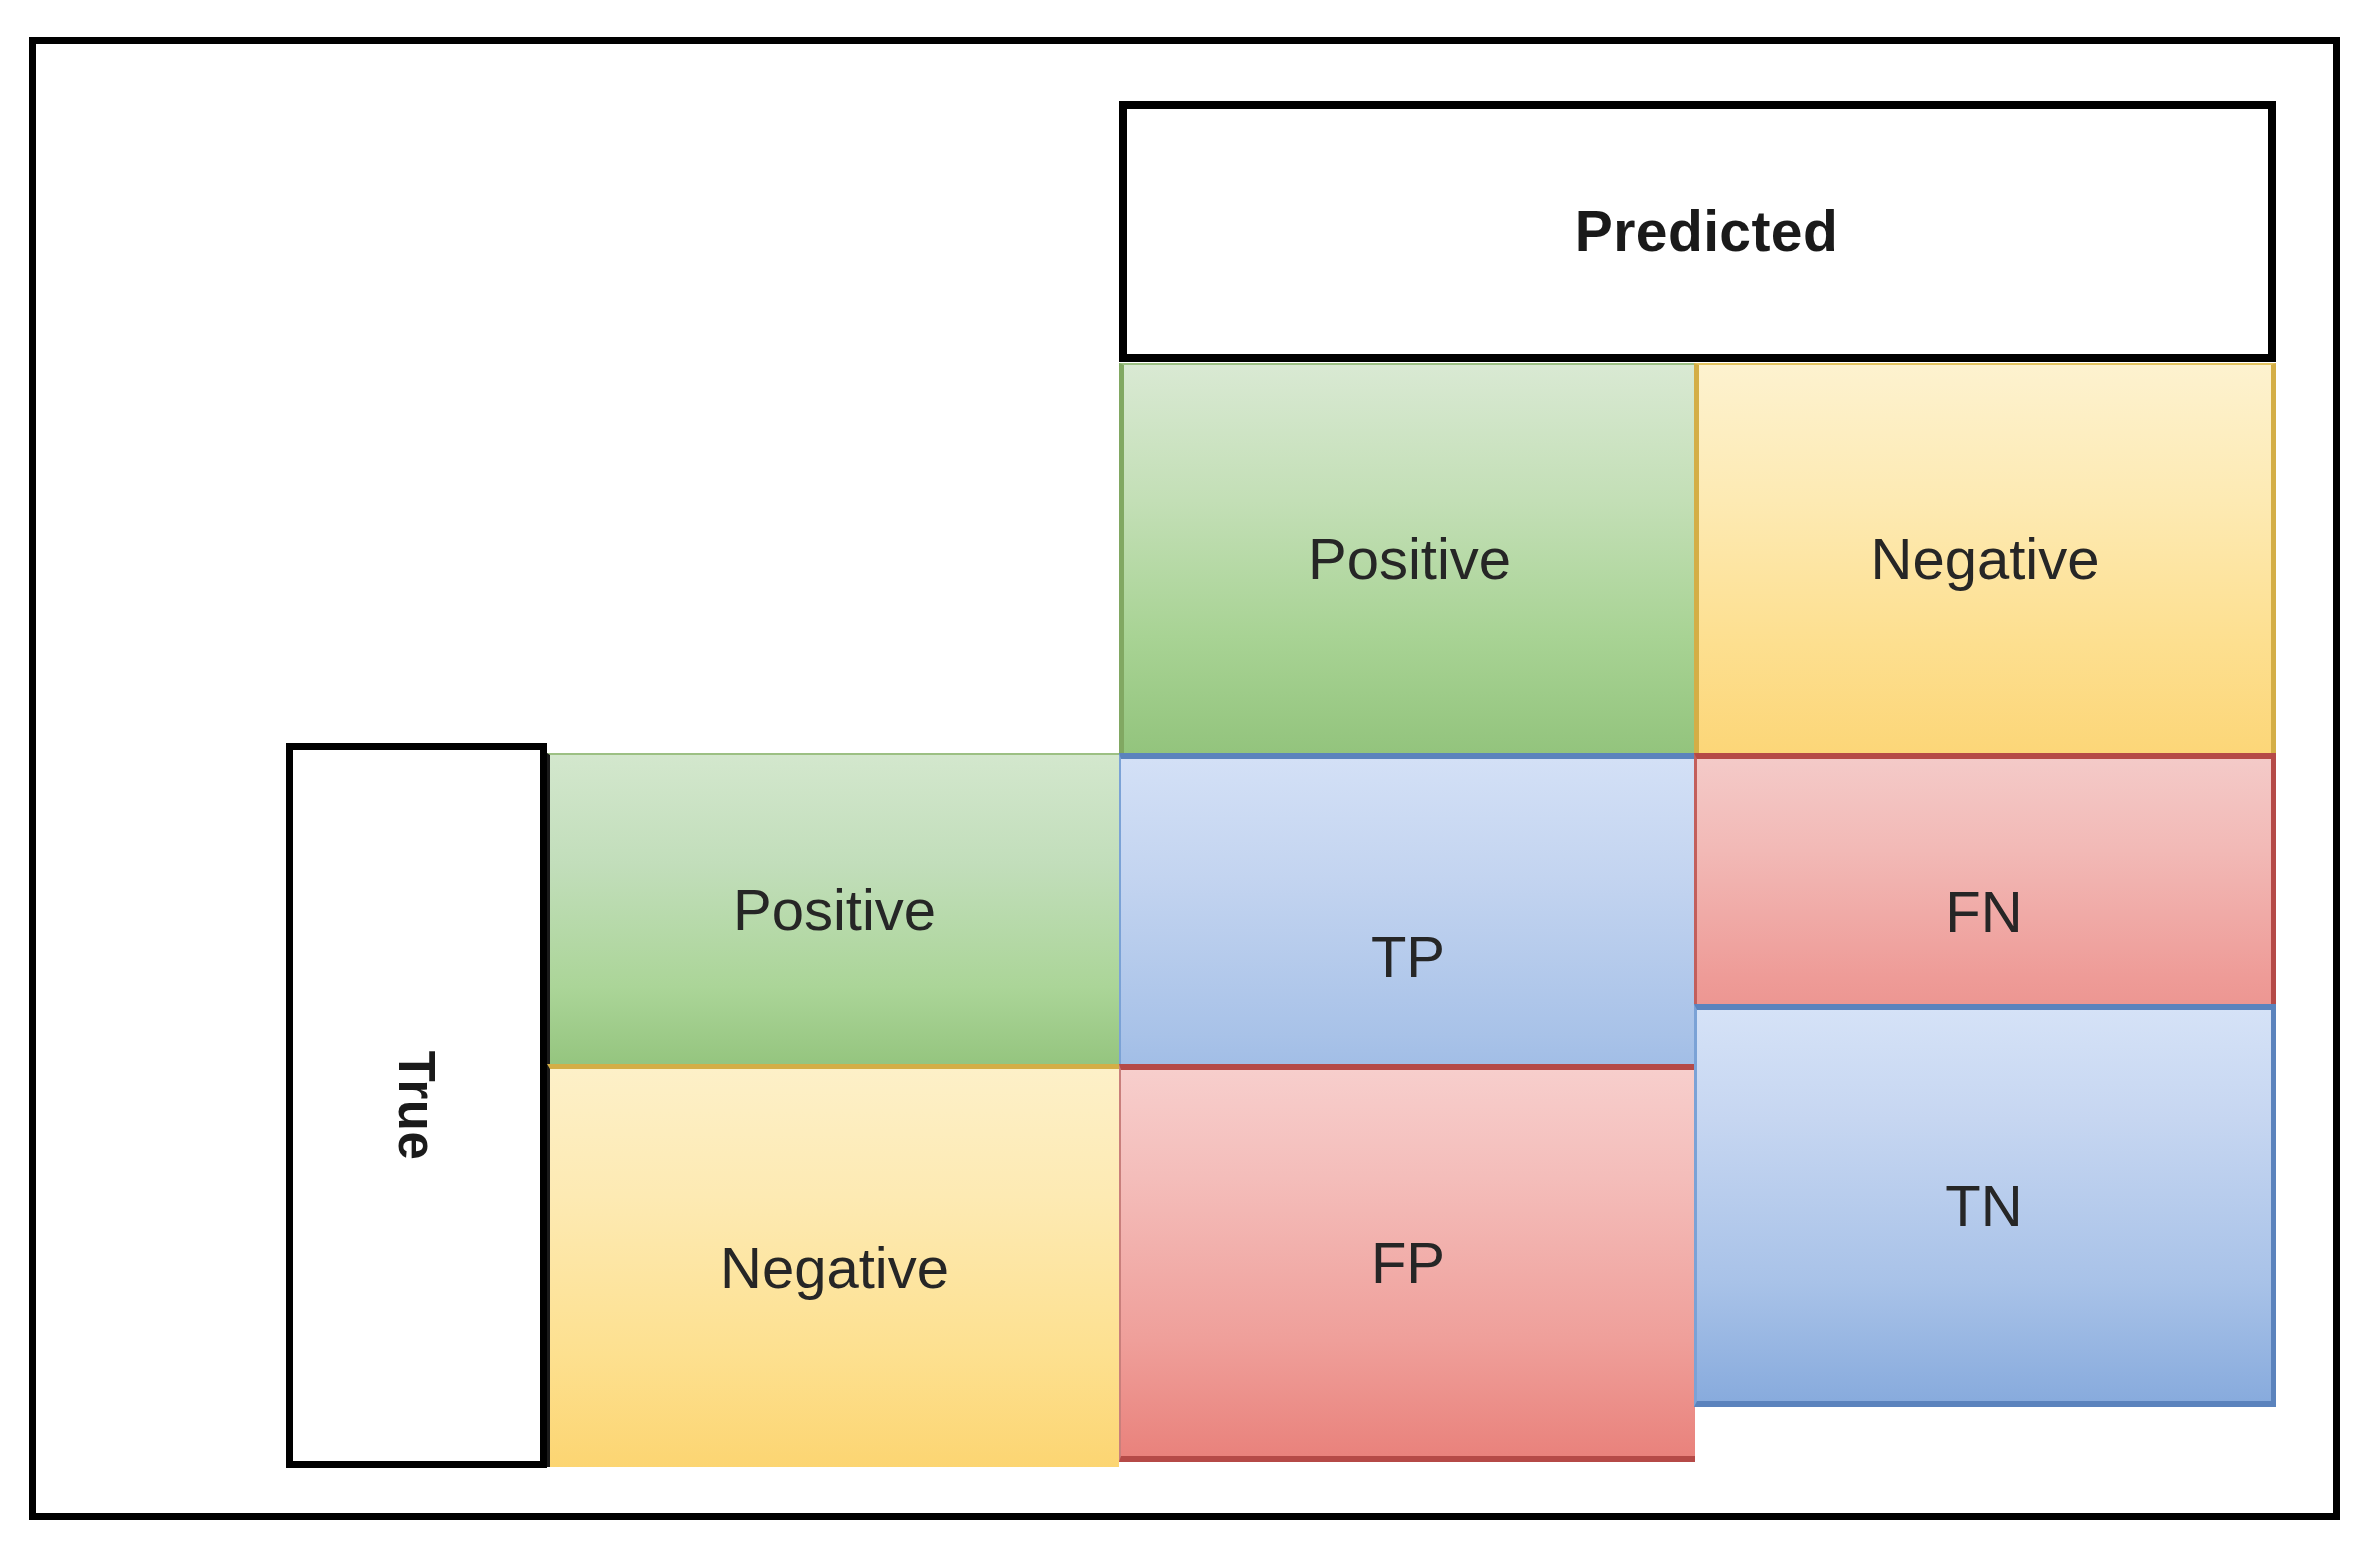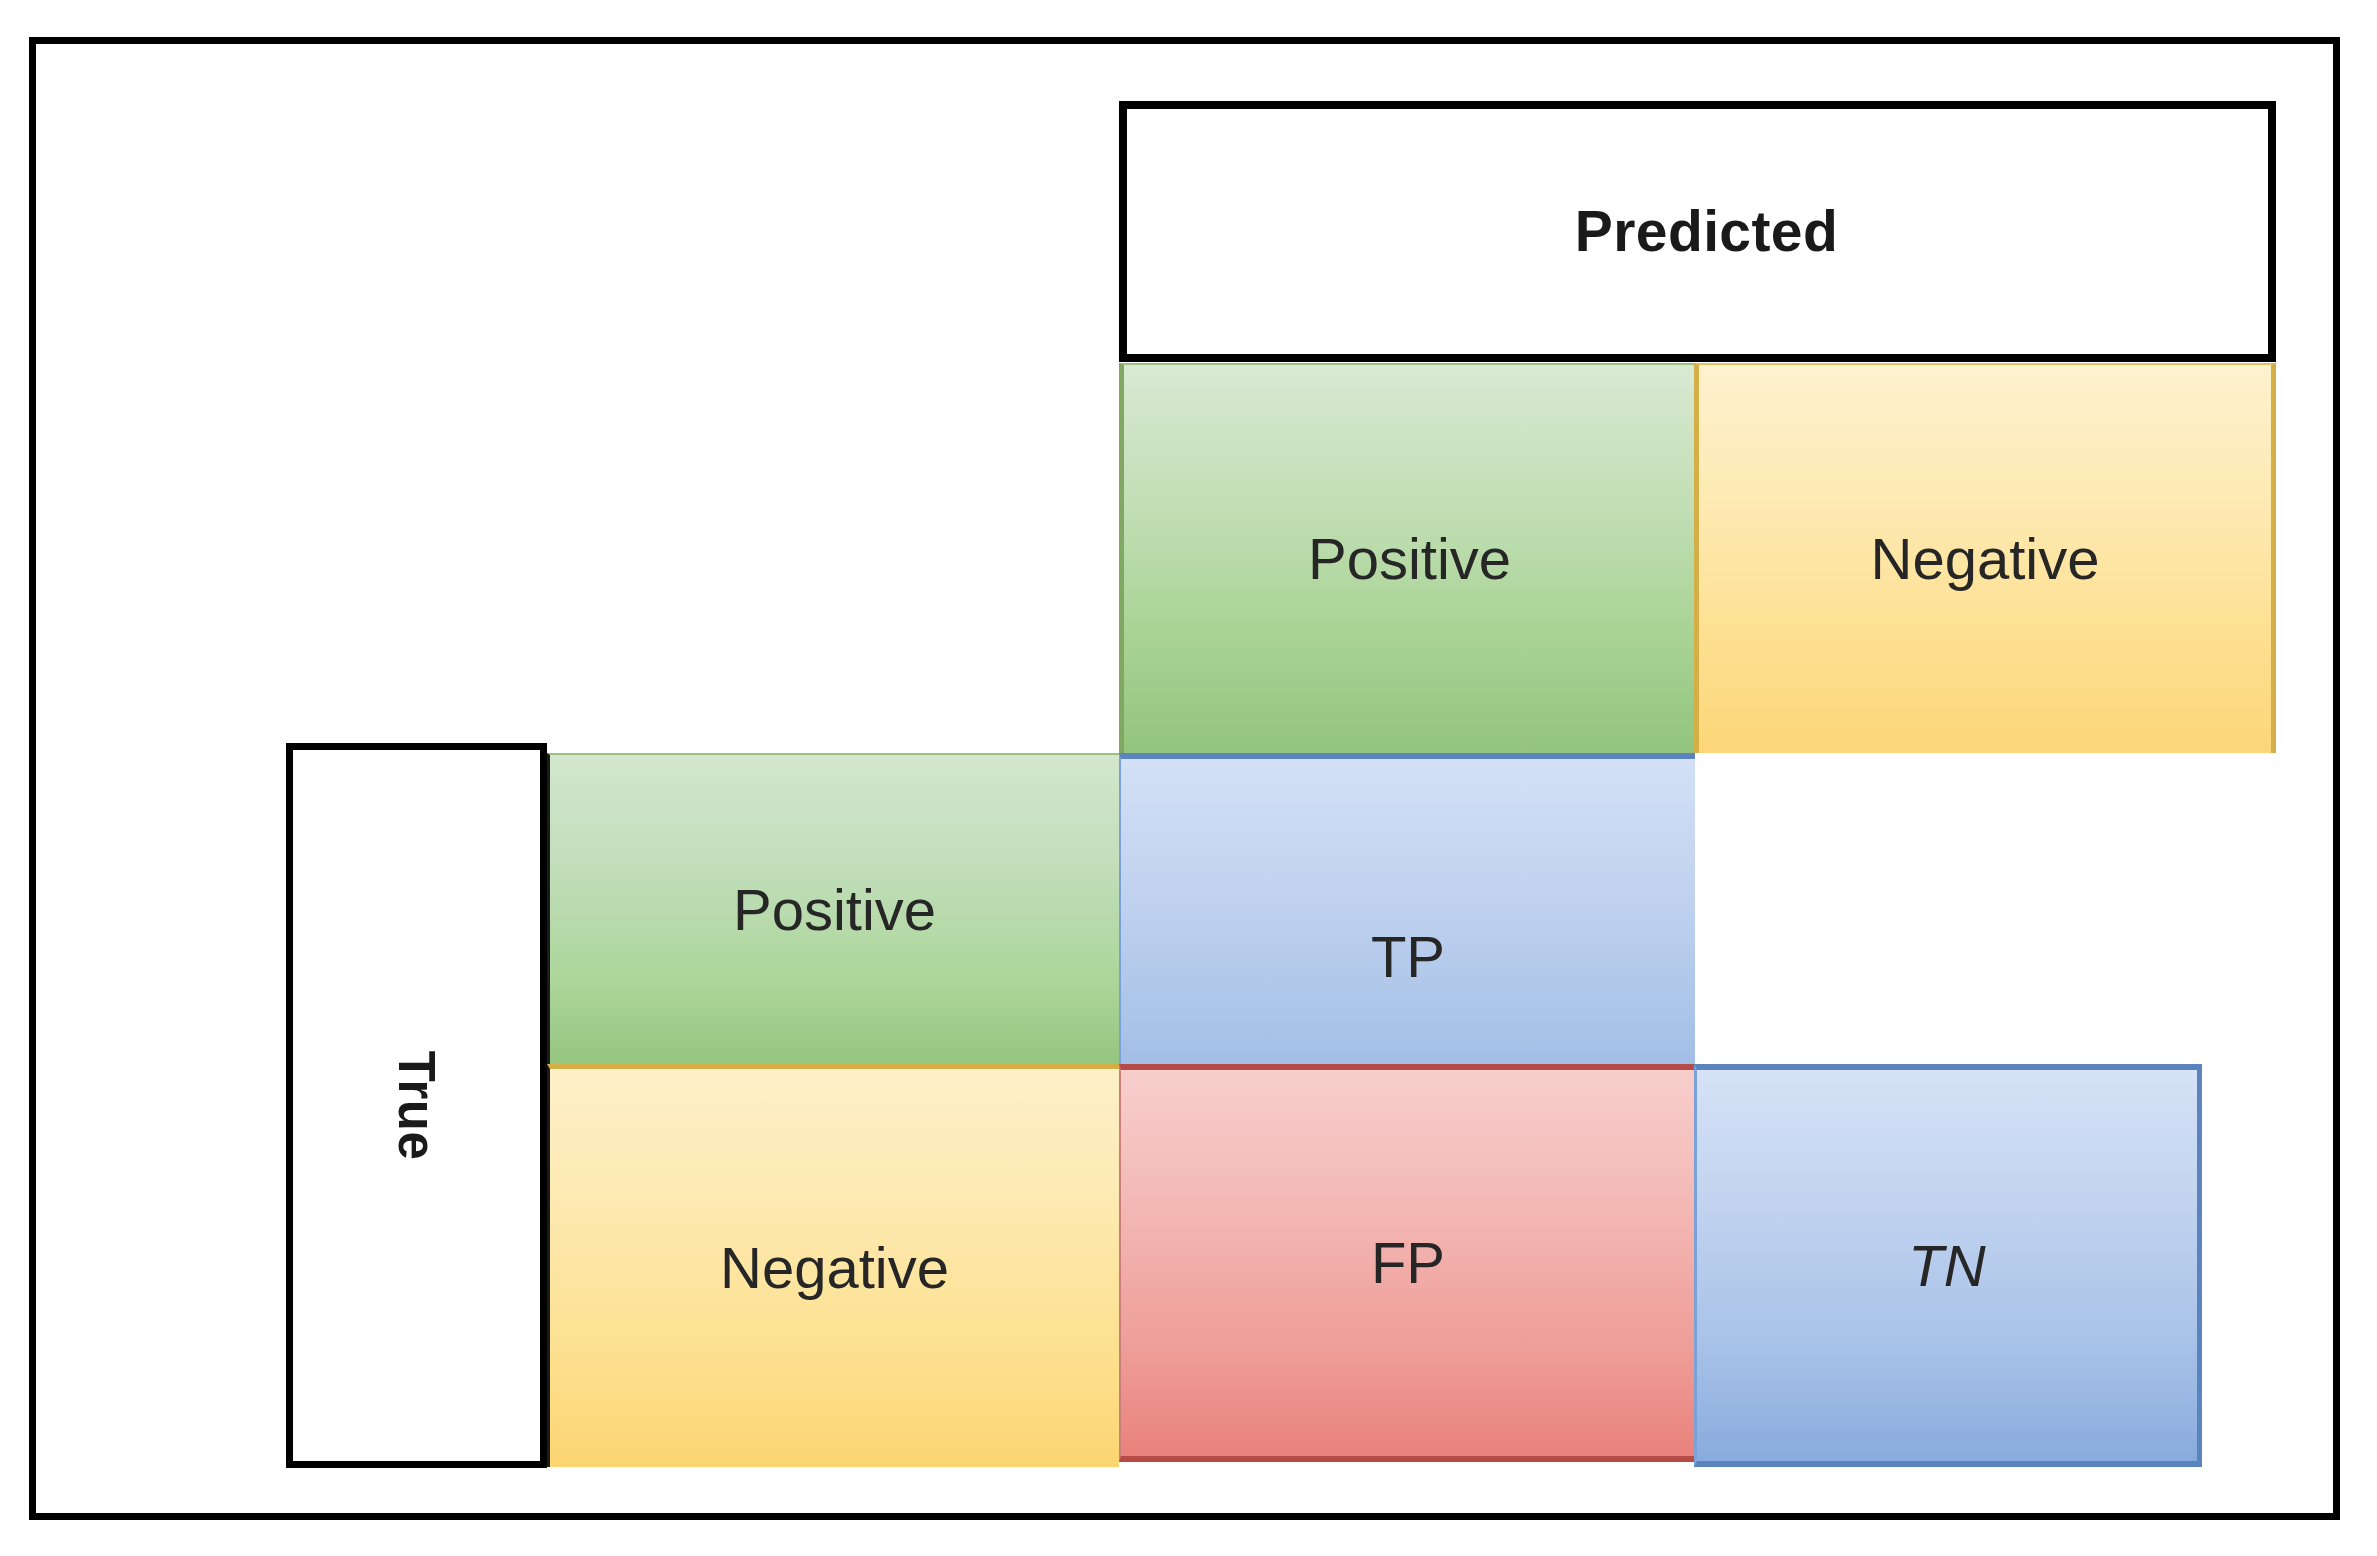--- a/index.html
+++ b/index.html
@@ -176,29 +176,28 @@
     top: 1064px;
     width: 576px;
     height: 398px;
     background: linear-gradient(to bottom, #f7cecc 0%, #f4bdba 28%, #ef9f9a 70%, #e9827c 100%);
     border-top: 6.1px solid #b54a47;
     border-bottom: 6.1px solid #b54a47;
     border-left: 2.3px solid #c97f7c;
   }
   #cell-tn {
     left: 1694px;
-    top: 1064px;
-    width: 508px;
+    top: 1004px;
+    width: 582px;
     height: 403px;
     background: linear-gradient(to bottom, #d5e2f7 0%, #c6d6f1 28%, #a8c2e8 70%, #88abdd 100%);
     border-top: 6.1px solid #5b83bd;
     border-bottom: 6.1px solid #5b83bd;
     border-left: 3.1px solid #7ba2d6;
     border-right: 5.4px solid #5b83bd;
-    font-style: italic;
   }
 </style>
 </head>
 <body>
 
 <div id="stage">
 
   <div id="outer-frame"></div>
 
   <div id="predicted-header-box">
@@ -219,20 +218,23 @@
   <div class="row-head-cell" id="row-head-positive">
     <span class="rtext">Positive</span>
   </div>
   <div class="row-head-cell" id="row-head-negative">
     <span class="rtext">Negative</span>
   </div>
 
   <div class="matrix-cell" id="cell-tp">
     <span class="mtext">TP</span>
   </div>
+  <div class="matrix-cell" id="cell-fn">
+    <span class="mtext">FN</span>
+  </div>
   <div class="matrix-cell" id="cell-fp">
     <span class="mtext">FP</span>
   </div>
   <div class="matrix-cell" id="cell-tn">
     <span class="mtext">TN</span>
   </div>
 
 </div>
 
 

